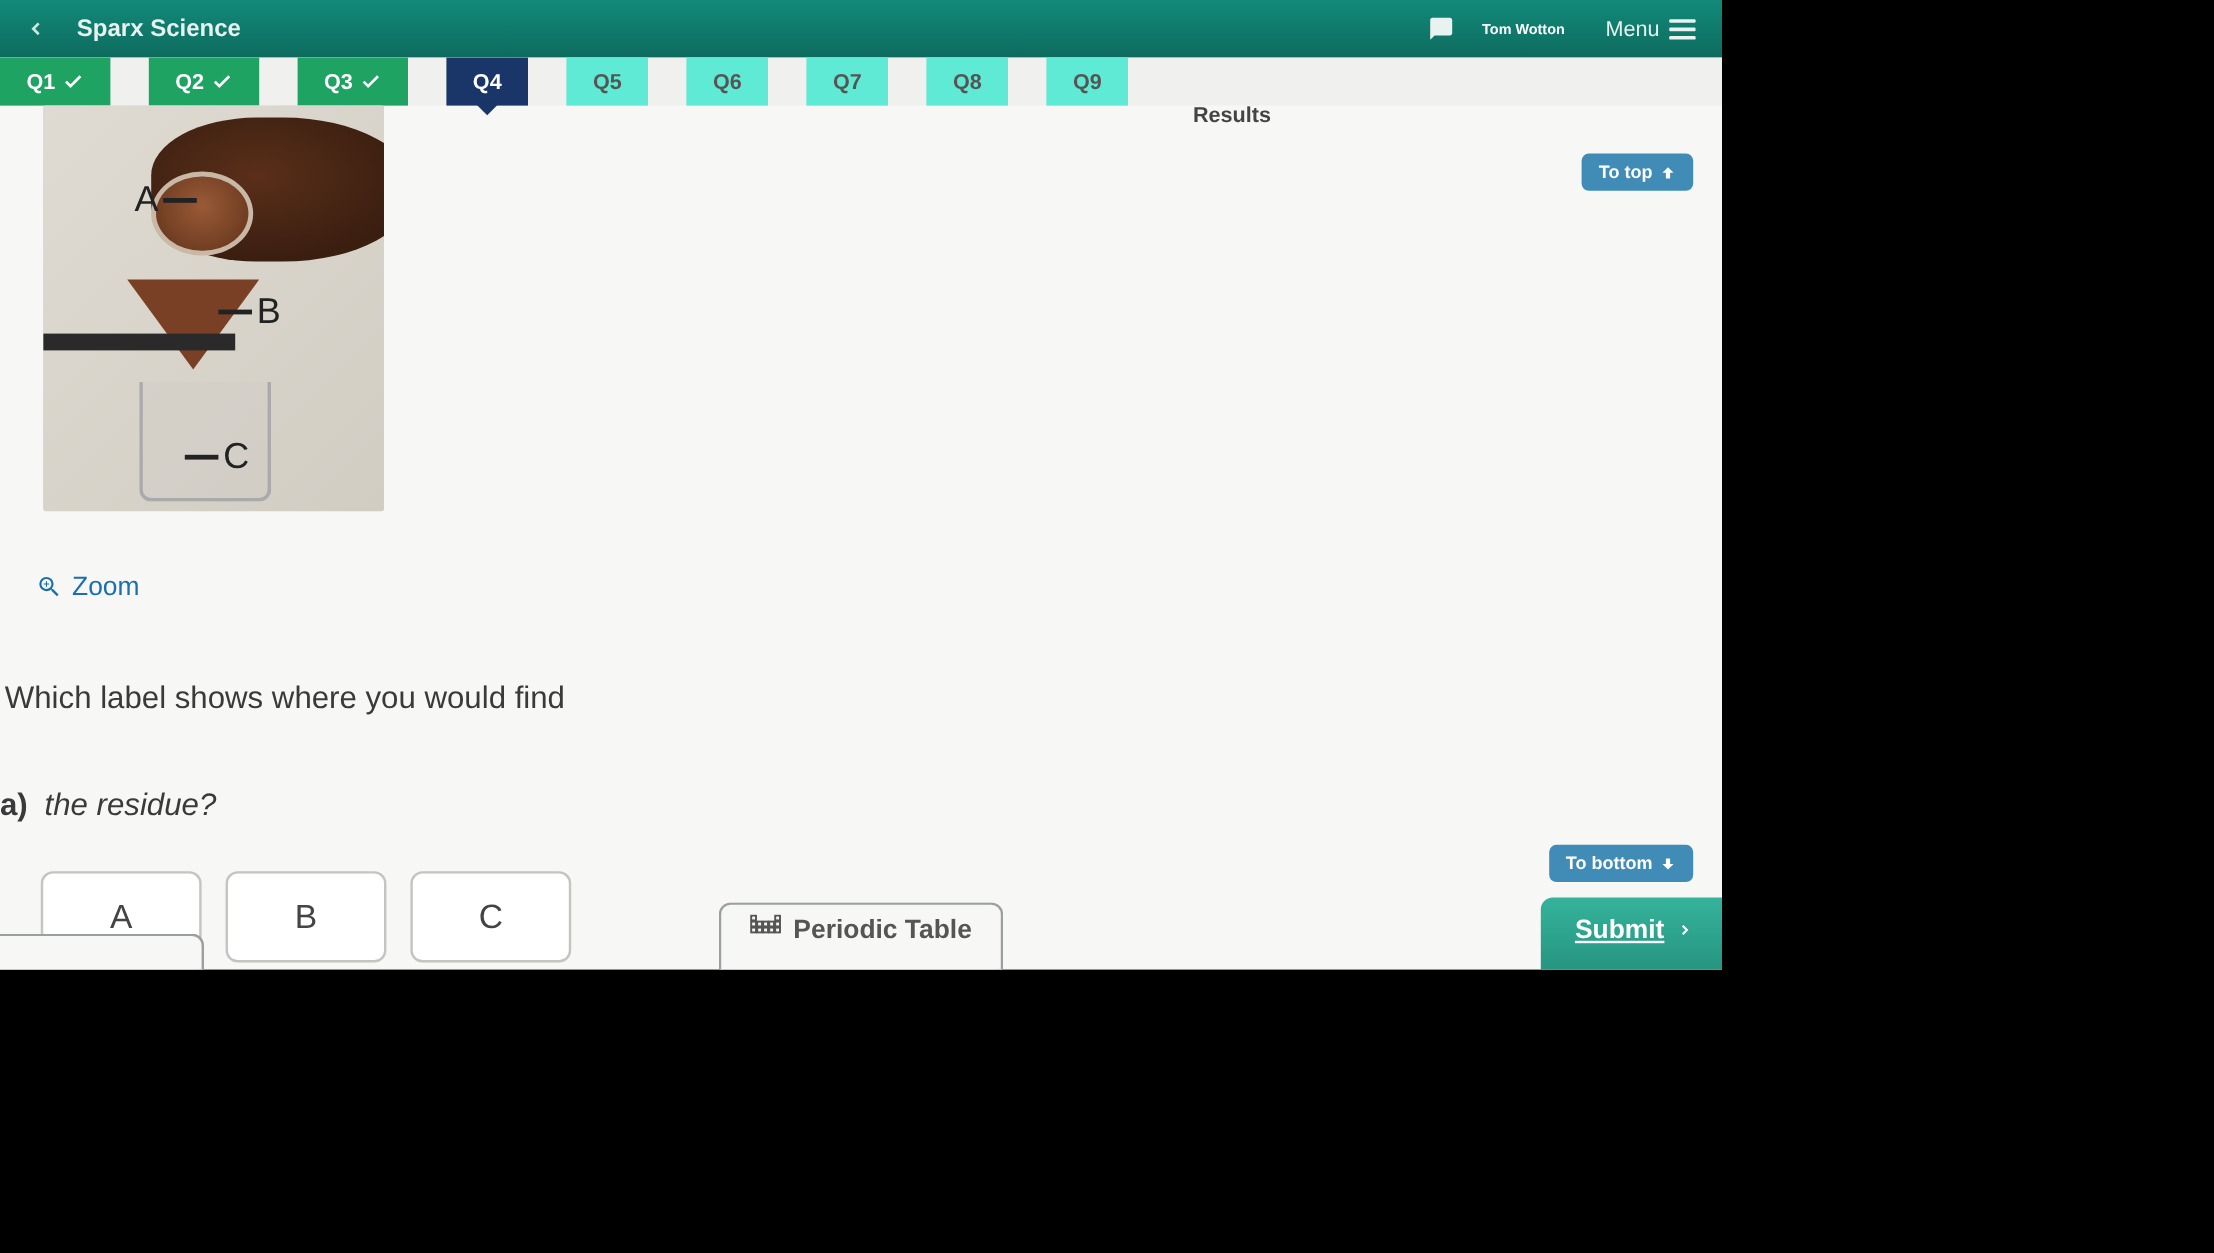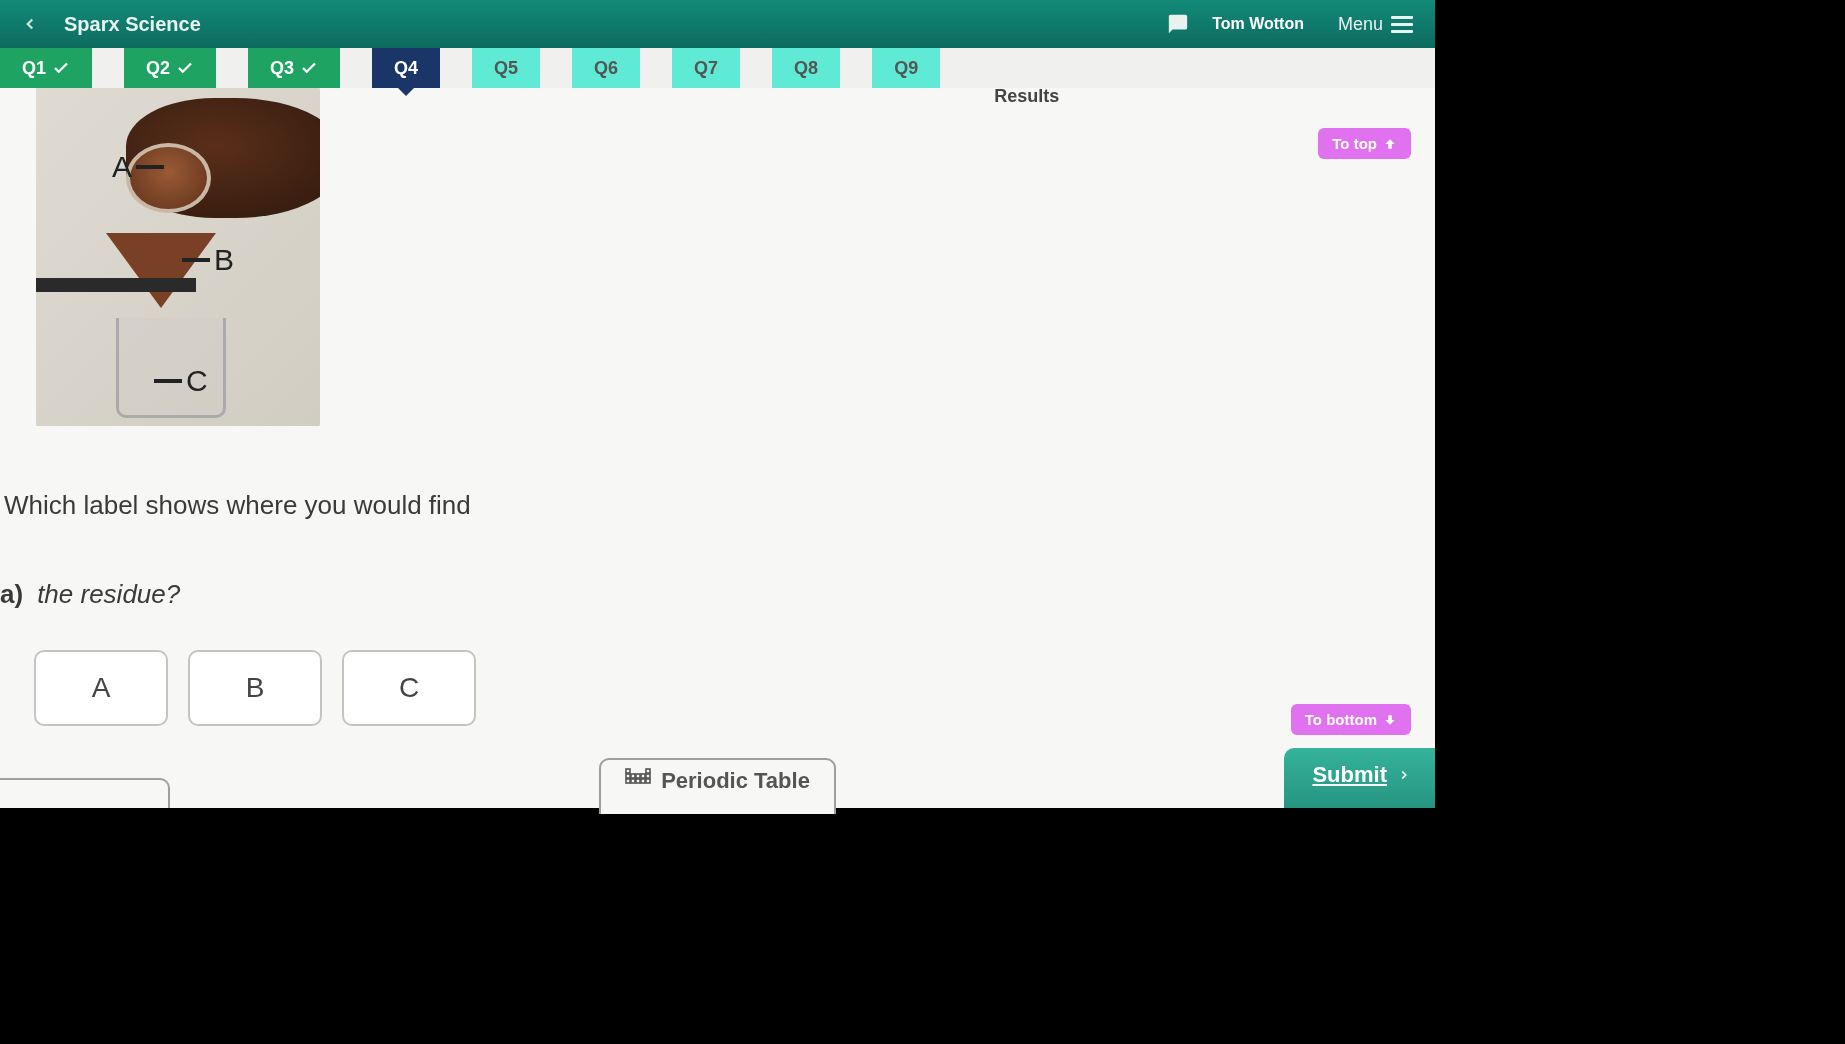--- a/index.html
+++ b/index.html
@@ -61,21 +61,21 @@
       align-items: center;
       justify-content: center;
       margin-right: 16px;
       color: #e8f3f0;
     }
     .chat-icon svg {
       width: 22px;
       height: 22px;
     }
     .user-name {
-      font-size: 16px;
+      font-size: 12px;
       font-weight: 600;
       color: #fff;
       margin-right: 24px;
     }
     .menu-button {
       display: flex;
       align-items: center;
       gap: 8px;
       font-size: 18px;
       color: #e8f3f0;
@@ -280,21 +280,21 @@
       color: #444;
       cursor: pointer;
       display: flex;
       align-items: center;
       justify-content: center;
     }
     .to-top-btn, .to-bottom-btn {
       position: absolute;
       right: 24px;
       padding: 7px 14px;
-      background: #d946ef;
+      background: #0369a1;
       color: #fff;
       border-radius: 6px;
       font-size: 15px;
       font-weight: 600;
       display: flex;
       align-items: center;
       gap: 6px;
       cursor: pointer;
       opacity: 0.75;
     }
@@ -308,21 +308,21 @@
       width: 14px;
       height: 14px;
     }
     .bottom-bar {
       position: absolute;
       bottom: 0;
       left: 0;
       right: 0;
       height: 44px;
       display: flex;
-      align-items: center;
+      align-items: flex-end;
       justify-content: center;
     }
     .periodic-btn {
       border: 2px solid #9aa09e;
       border-bottom: none;
       border-radius: 10px 10px 0 0;
       padding: 8px 24px 20px 24px;
       font-size: 22px;
       font-weight: 600;
       color: #555;
@@ -455,20 +455,27 @@
       <div class="diag-label label-b">
         <span class="dash"></span>
           <span>B</span>
       </div>
       <div class="diag-label label-c">
         <span class="dash"></span>
           <span>C</span>
       </div>
     </div>
 
+    <div class="zoom-link">
+      <svg viewBox="0 0 24 24" fill="currentColor">
+        <path d="M15.5 14h-.79l-.28-.27A6.47 6.47 0 0016 9.5 6.5 6.5 0 109.5 16c1.61 0 3.09-.59 4.23-1.57l.27.28v.79l5 4.99L20.49 19l-4.99-5zm-6 0C7.01 14 5 11.99 5 9.5S7.01 5 9.5 5 14 7.01 14 9.5 11.99 14 9.5 14z"></path>
+        <path d="M9 7h1v5H9zM7 9h5v1H7z"></path>
+      </svg>
+      <span>Zoom</span>
+    </div>
 
     <div class="question-text">
       <p>Which label shows where you would find</p>
     </div>
 
     <div class="sub-question">
       <span class="sub-question-marker">a)</span>
       <span style="font-style:italic">the residue?</span>
     </div>
 

